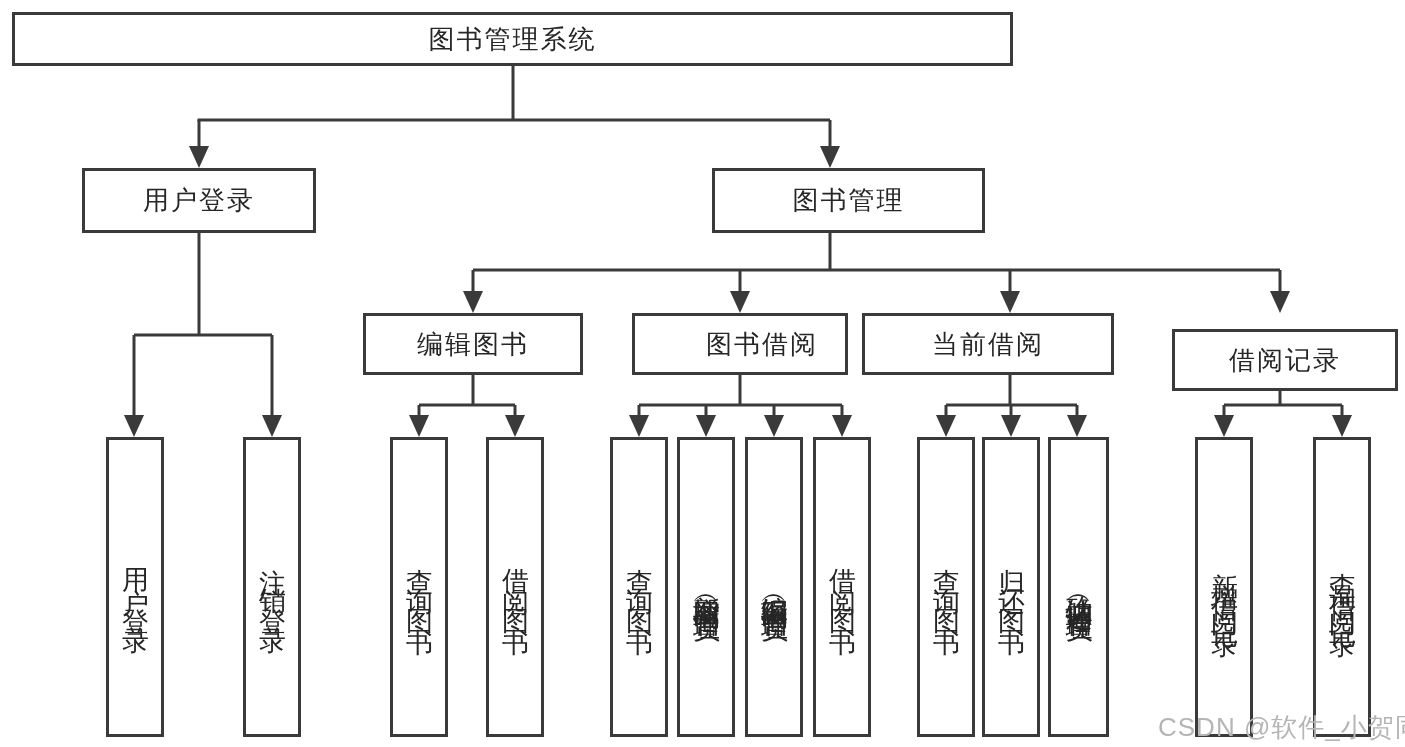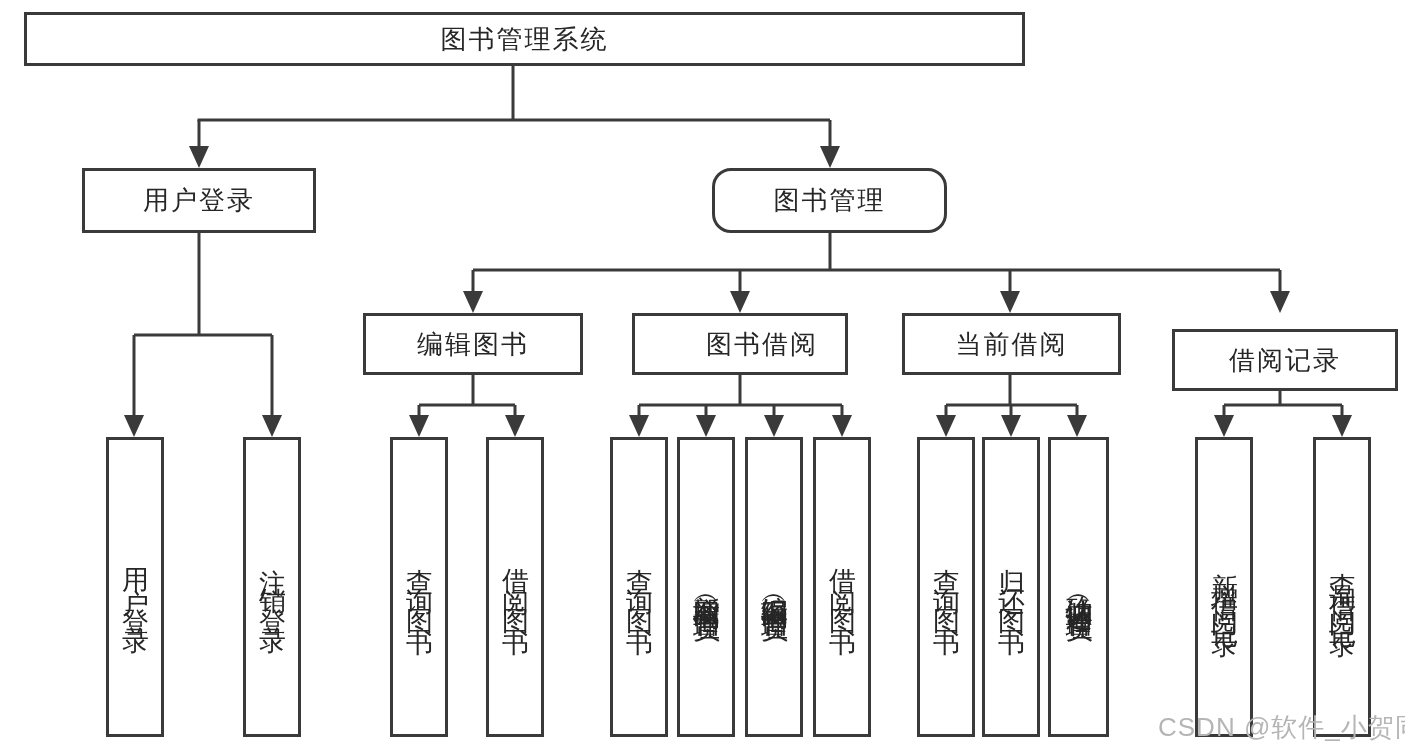--- a/index.html
+++ b/index.html
@@ -19,21 +19,21 @@
     box-sizing:border-box;
     display:flex;align-items:center;justify-content:center;
     z-index:2;
   }
   .h-label{
     font-size:26px;
     letter-spacing:2px;
     white-space:nowrap;
     color:#262626;
   }
-  .root{left:12px;top:12px;width:1001px;height:54px;margin-left:12px;}
+  .root{left:12px;top:12px;width:1001px;height:54px;}
   .lvl2{top:168px;height:65px;}
   .lvl3{top:313px;height:62px;}
   .leaf{
     top:437px;height:300px;width:58px;
   }
   .v-label{
     writing-mode:vertical-rl;
     text-orientation:mixed;
     font-size:27px;
     line-height:1;
@@ -105,31 +105,31 @@
     </g>
   </svg>
 
   <div class="node root">
     <span class="h-label">图书管理系统</span>
   </div>
 
   <div class="node lvl2" style="left:82px;width:234px;">
     <span class="h-label">用户登录</span>
   </div>
-  <div class="node lvl2" style="left:712px;width:235px;border-radius:19px;">
+  <div class="node lvl2" style="left:712px;width:273px;">
     <span class="h-label">图书管理</span>
   </div>
 
   <div class="node lvl3" style="left:363px;width:220px;">
     <span class="h-label">编辑图书</span>
   </div>
   <div class="node lvl3" style="left:632px;width:216px;padding-left:44px;">
     <span class="h-label">图书借阅</span>
   </div>
-  <div class="node lvl3" style="left:902px;width:219px;text-align:right;">
+  <div class="node lvl3" style="left:862px;width:252px;text-align:right;">
     <span class="h-label">当前借阅</span>
   </div>
   <div class="node lvl3" style="left:1172px;width:226px;margin-top:16px;">
     <span class="h-label">借阅记录</span>
   </div>
 
   <div class="node leaf" style="left:106px;">
     <span class="v-label s4">用户登录</span>
   </div>
   <div class="node leaf" style="left:243px;">

